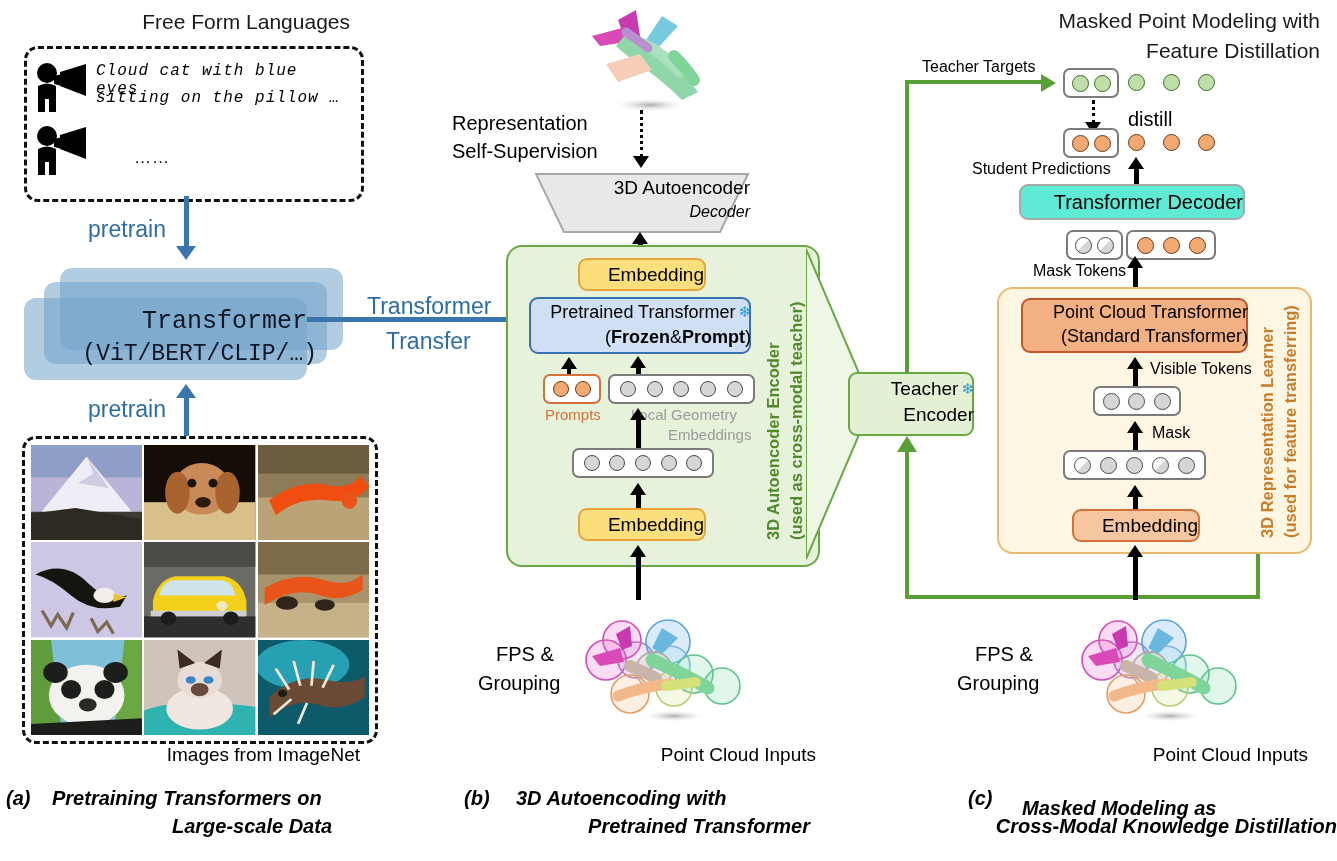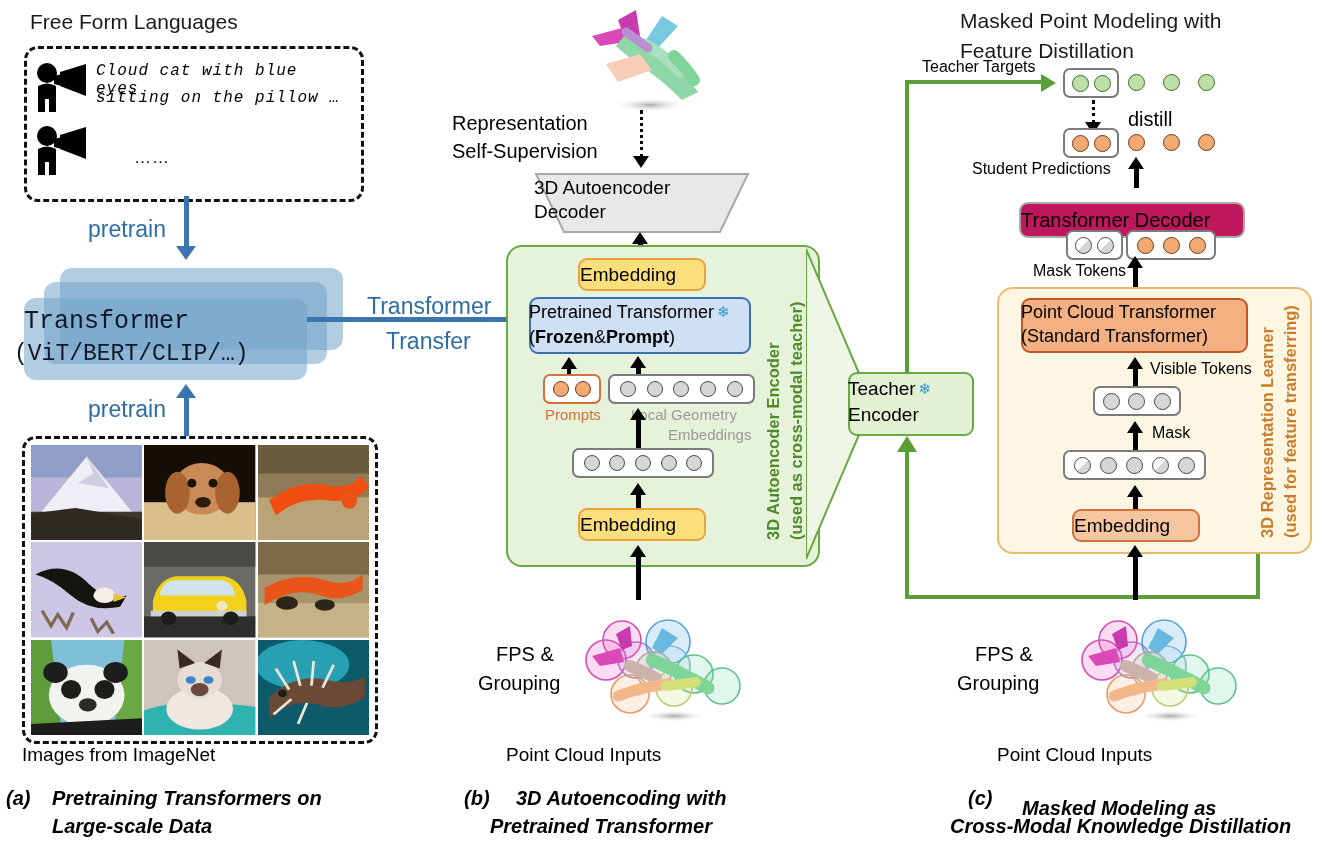--- a/index.html
+++ b/index.html
@@ -1,35 +1,35 @@
 <!DOCTYPE html>
 <html><head>
 <meta charset="utf-8">
 <style>
   html,body{margin:0;padding:0;background:#fff;}
   body{width:1337px;height:861px;position:relative;overflow:hidden;
        font-family:"Liberation Sans", sans-serif;color:#000;}
   .abs{position:absolute;}
-  .ctr{display:flex;align-items:center;justify-content:flex-start;text-align:center;}
+  .ctr{display:flex;align-items:center;justify-content:flex-end;text-align:center;}
   .mono{font-family:"Liberation Mono", monospace;}
 
   
   .title{font-size:21px;color:#1a1a1a;line-height:1.18;}
   .caption{font-size:20px;font-style:italic;font-weight:bold;line-height:1.25;}
   .sublabel{font-size:19px;}
 
   
   .dashed{border:3px dashed #111;border-radius:14px;background:#fff;}
 
   
   .box{border-radius:9px;box-sizing:border-box;}
   .box-embed-y{background:#fcdf7d;border:2px solid #e8a33d;}
   .box-embed-o{background:#f6c6a0;border:2px solid #d4703a;}
   .box-blue{background:#cfe0f5;border:2px solid #3a6fb0;}
-  .box-gray{background:#be185d;border:2px solid #a8a8a8;margin-top:18px;}
+  .box-gray{background:#5eead4;border:2px solid #a8a8a8;}
   .box-green{background:#e3f0d4;border:2px solid #6aa843;}
   .box-orange{background:#f3b183;border:2px solid #c0562a;}
   .panel-green{background:#e6f2d9;border:2px solid #6aa843;border-radius:16px;}
   .panel-cream{background:#fdf6e3;border:2px solid #e9b96e;border-radius:16px;}
 
   
   .strip{border:2px solid #7b7b7b;border-radius:7px;background:#fff;
          display:flex;align-items:center;box-sizing:border-box;}
   .dot{border-radius:50%;box-sizing:border-box;}
   .dot-gray{background:#d6d6d6;border:1.6px solid #4a4a4a;}
@@ -270,21 +270,21 @@
 
 <div class="abs" style="left:640px;top:110px;width:0;height:48px;border-left:3px dotted #000;"></div>
 <div class="abs" style="left:633px;top:156px;width:0;height:0;border-left:8px solid transparent;border-right:8px solid transparent;border-top:12px solid #000;"></div>
 
 <svg class="abs" style="left:534px;top:172px;" width="216" height="62" viewBox="0 0 216 62">
   <polygon points="2,2 214,2 186,60 30,60" fill="#e8e8e8" stroke="#a8a8a8" stroke-width="2"></polygon>
 </svg>
 <div class="abs ctr" style="left:534px;top:176px;width:216px;height:24px;font-size:19px;">
   <span>3D Autoencoder</span>
 </div>
-<div class="abs ctr" style="left:534px;top:200px;width:216px;height:24px;font-size:19px;">
+<div class="abs ctr" style="left:534px;top:200px;width:216px;height:24px;font-size:16px;font-style:italic;">
   <span>Decoder</span>
 </div>
 
 <div class="abs" style="left:638px;top:242px;width:5px;height:20px;background:#000;"></div>
 <div class="abs vhead" style="left:632px;top:232px;"></div>
 
 <div class="abs panel-green" style="left:506px;top:245px;width:310px;height:318px;"></div>
 
 <svg class="abs" style="left:806px;top:247px;" width="62" height="314" viewBox="0 0 62 314">
   <polygon points="0,2 58,138 58,176 0,312" fill="#eef6e6" stroke="#6aa843" stroke-width="2"></polygon>

